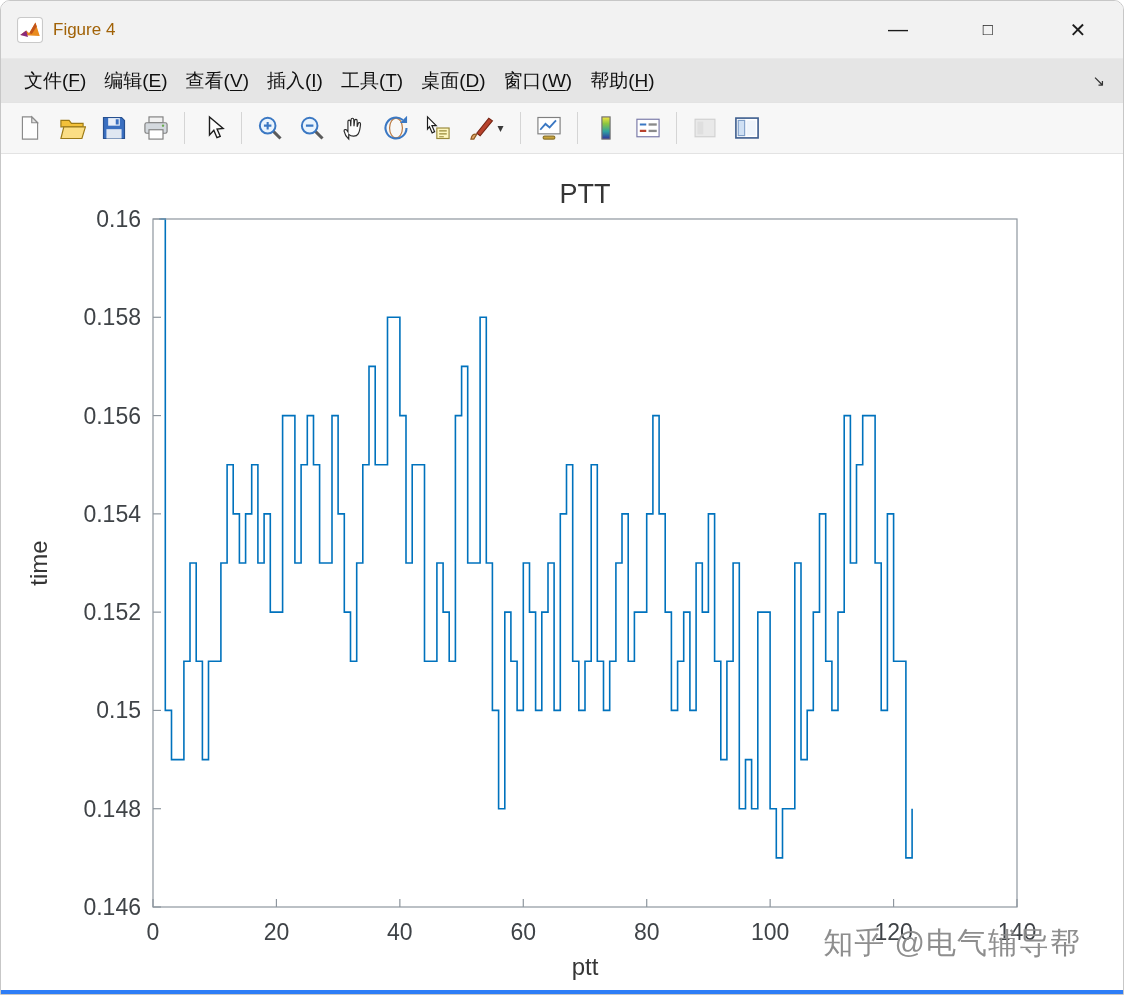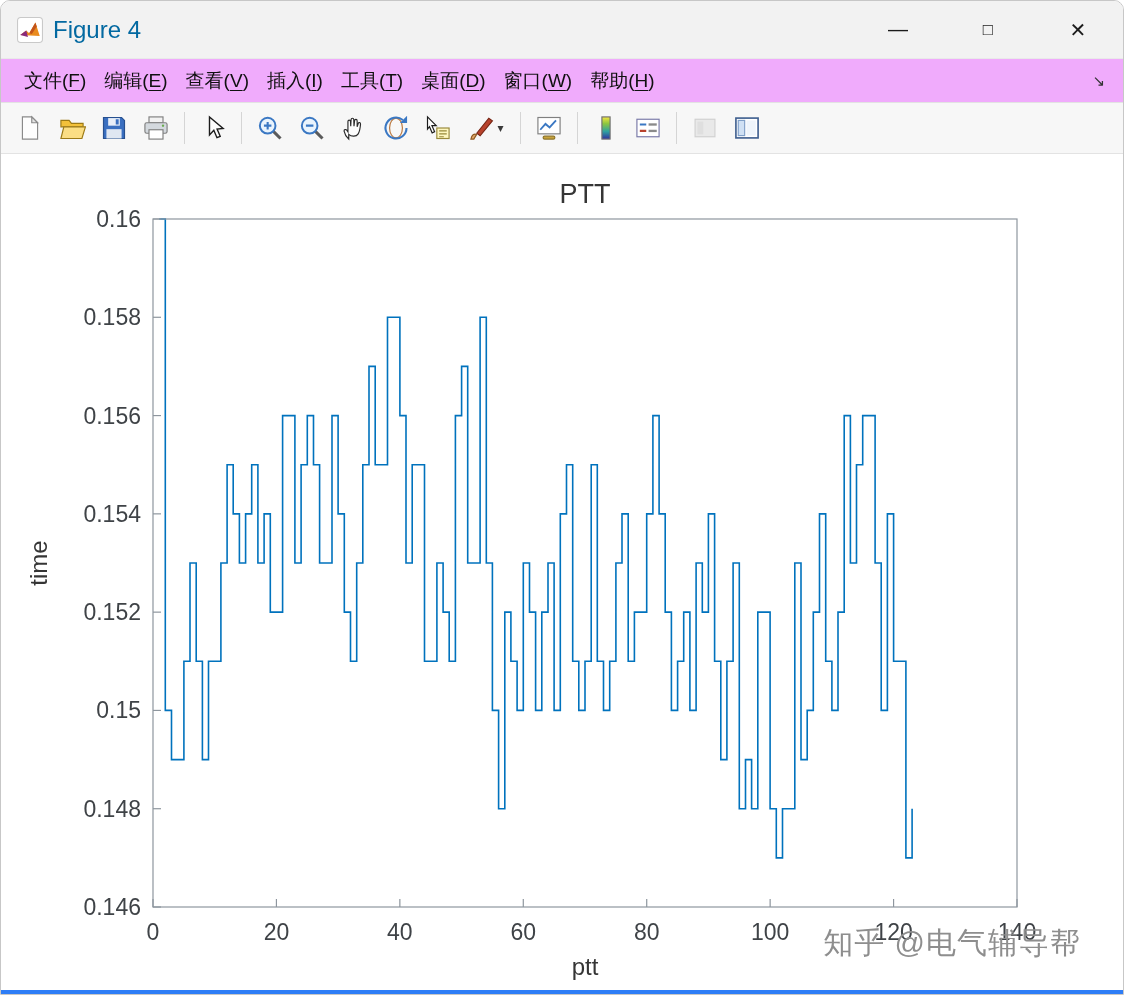--- a/index.html
+++ b/index.html
@@ -2,28 +2,28 @@
 <html><head>
 <meta charset="utf-8">
 <style>
   html,body{margin:0;padding:0;background:#ffffff;font-family:"Liberation Sans",sans-serif;}
   .window{width:1124px;height:995px;position:relative;background:#ffffff;border:1px solid #c7c7c7;
           border-radius:10px 10px 0 0;overflow:hidden;box-sizing:border-box;}
   
   .titlebar{height:57px;background:#f2f2f2;display:flex;align-items:center;padding:0 0 0 16px;}
   .titlebar-icon{width:26px;height:26px;margin-right:10px;display:inline-flex;}
   .titlebar-icon svg{width:26px;height:26px;}
-  .titlebar-title{font-size:24px;color:#0369a1;}
+  .titlebar-title{font-size:17px;color:#a16207;}
   .window-controls{margin-left:auto;display:flex;height:100%;}
   .win-btn{width:90px;height:100%;display:flex;align-items:center;justify-content:center;
            background:none;border:none;font-size:20px;color:#1b1b1b;font-family:inherit;cursor:default;}
   .win-btn.maximize{font-size:17px;}
   .win-btn.close{font-size:20px;}
   
-  .menubar{height:43px;background:#f0abfc;border-top:1px solid #e9e9e9;display:flex;align-items:center;
+  .menubar{height:43px;background:#e5e5e5;border-top:1px solid #e9e9e9;display:flex;align-items:center;
            padding:0 14px;font-size:19px;color:#101010;}
   .menu-items{display:flex;align-items:center;}
   .menu-item{padding:4px 9px;white-space:nowrap;cursor:default;}
   .menu-item u{text-underline-offset:3px;}
   .dock-arrow{margin-left:auto;font-size:15px;color:#333;padding-right:4px;cursor:default;}
   
   .toolbar{height:50px;background:#f7f7f7;border-top:1px solid #e3e3e3;border-bottom:1px solid #e3e3e3;
            display:flex;align-items:center;padding:0 8px;}
   .tool-btn{width:42px;height:42px;display:flex;align-items:center;justify-content:center;background:none;
             border:none;border-radius:4px;padding:0;cursor:default;}

